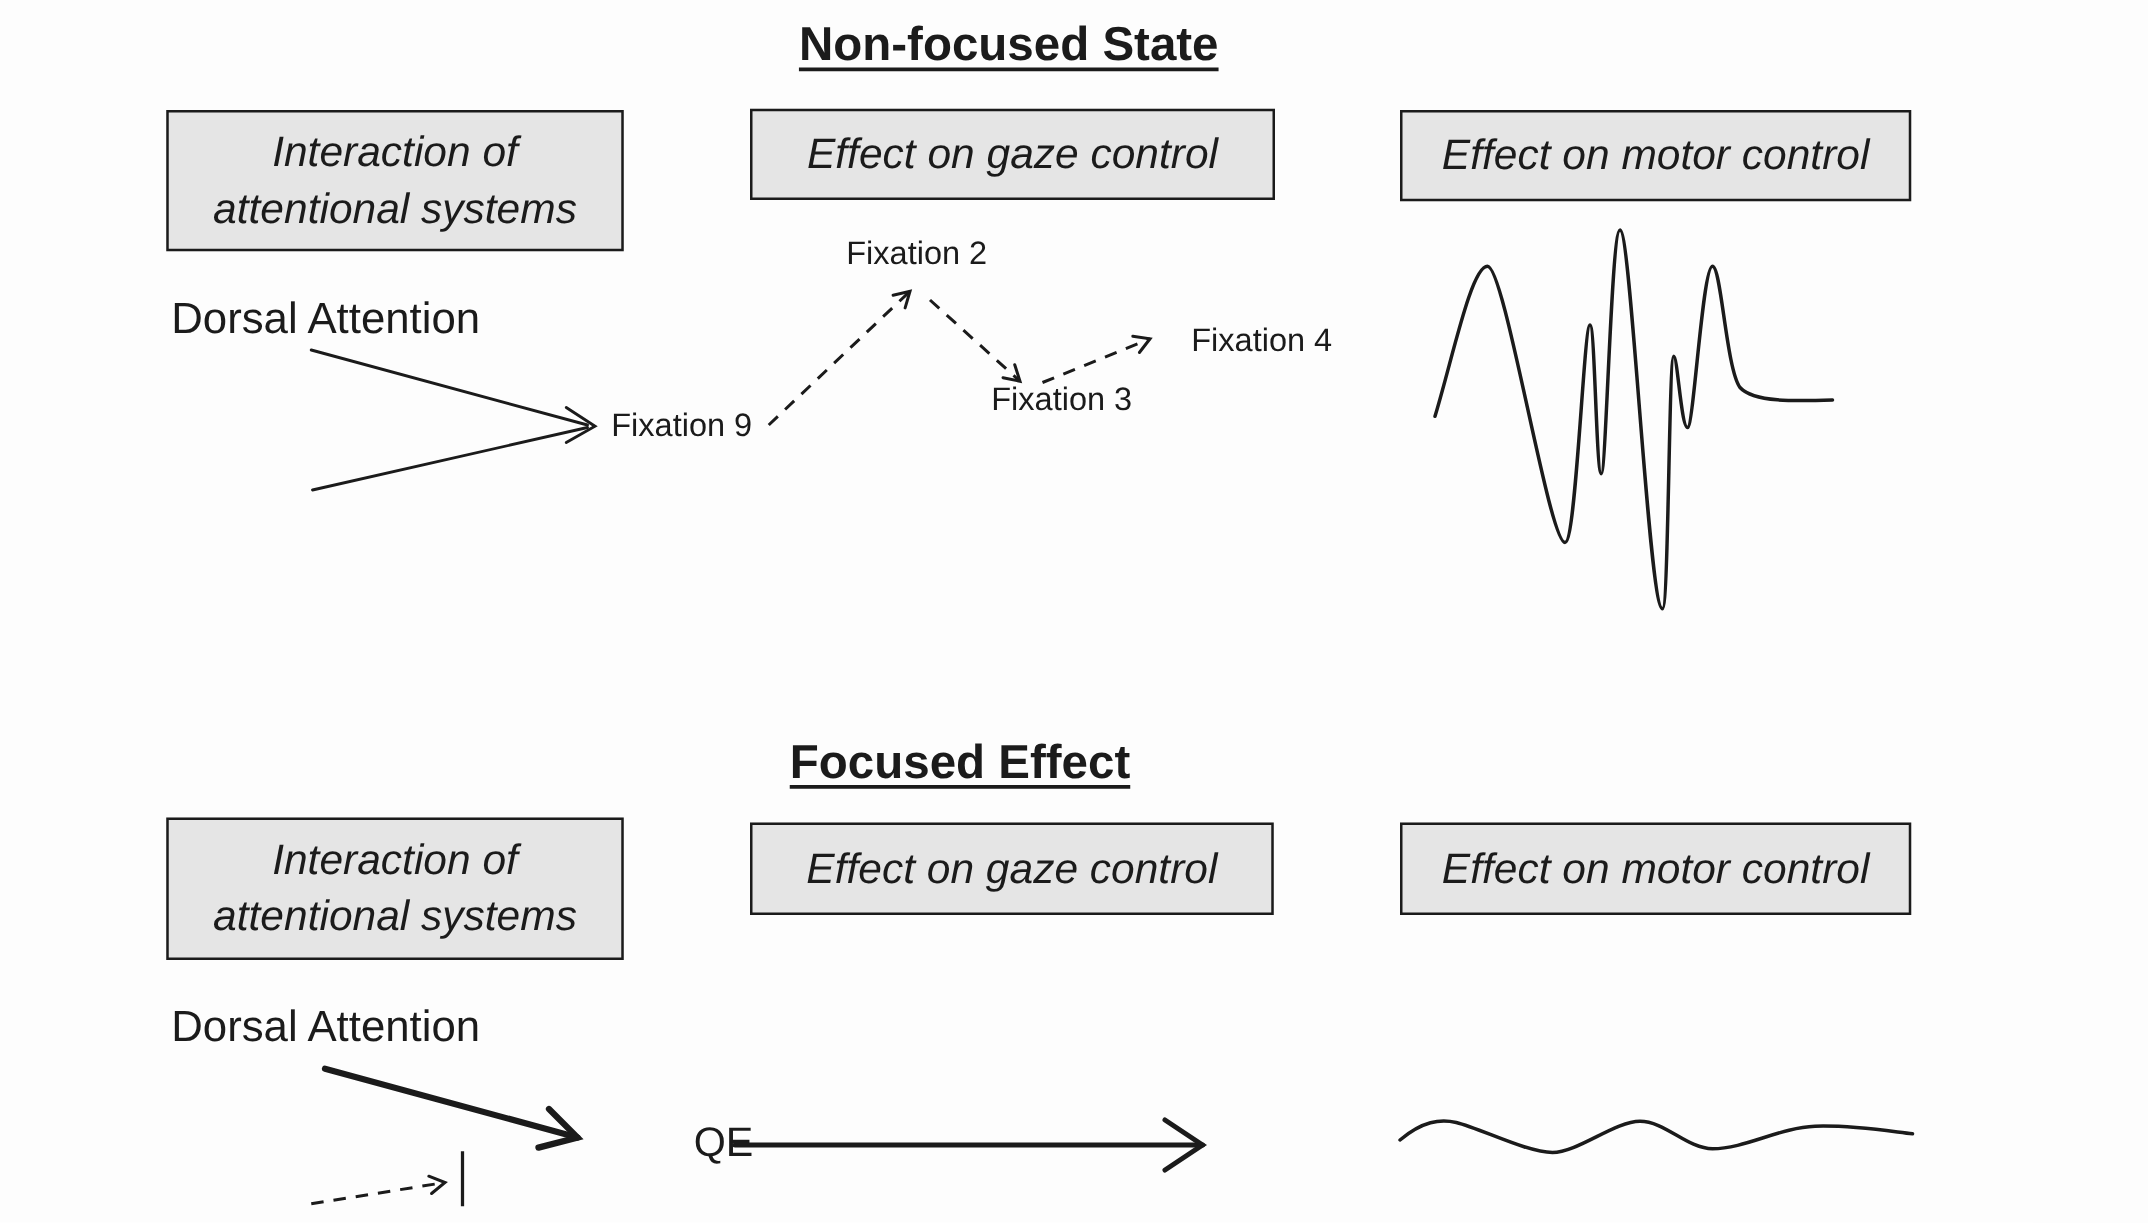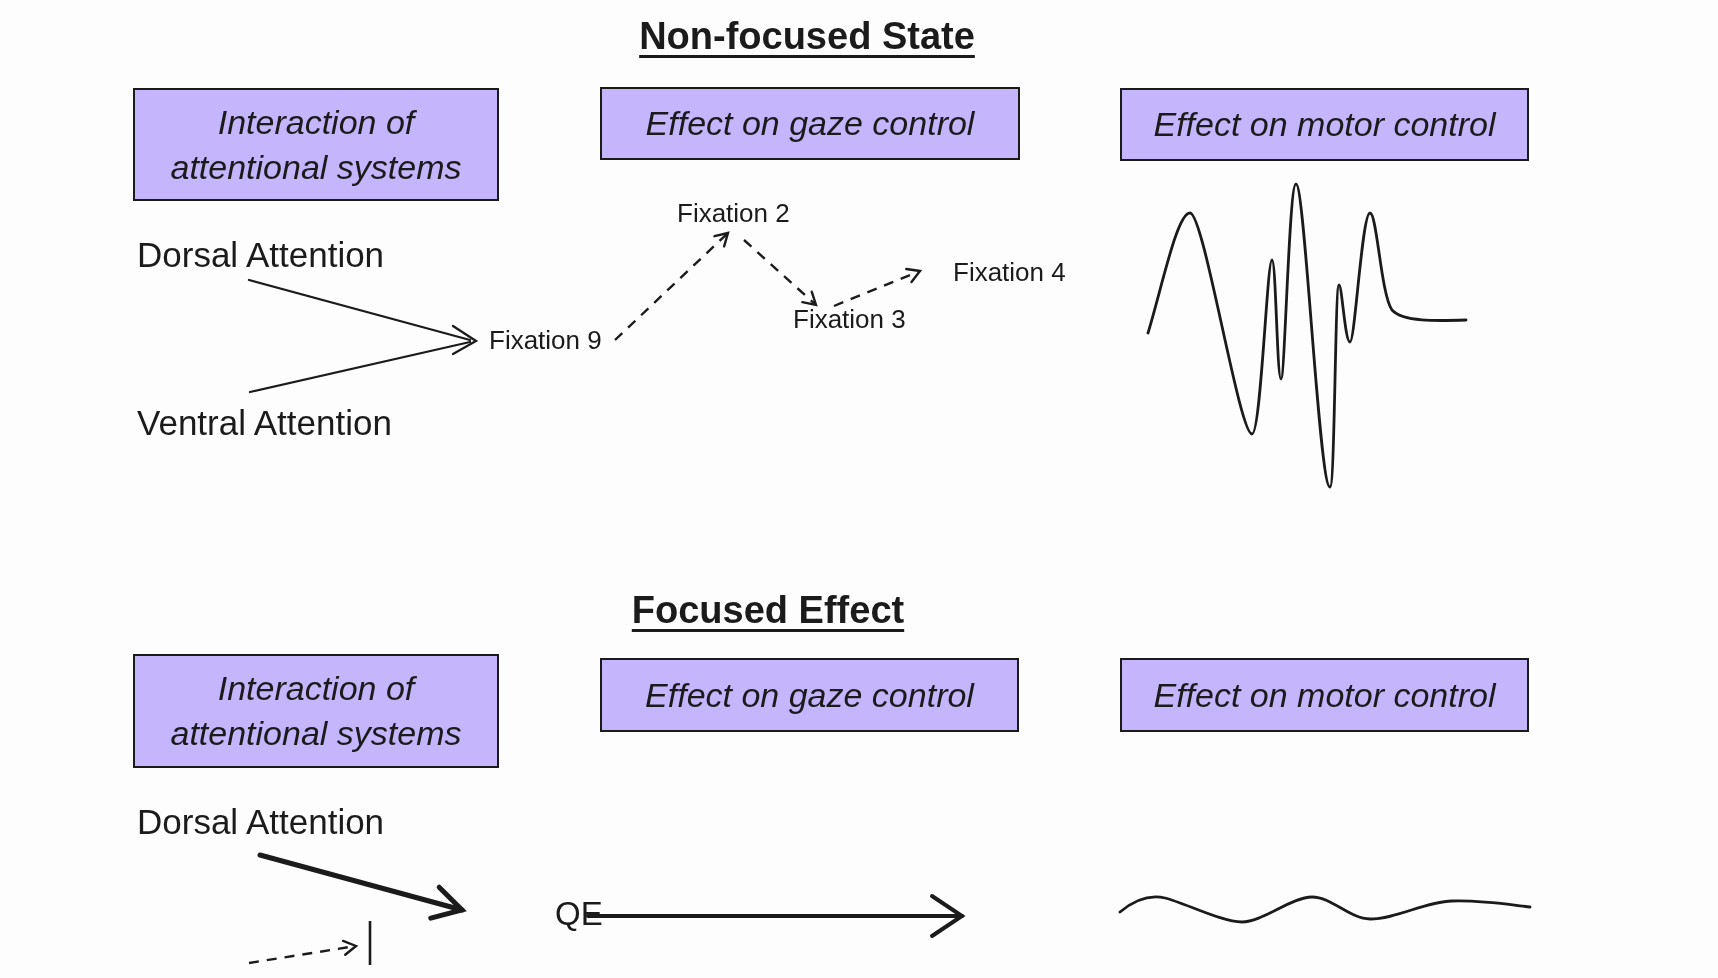--- a/index.html
+++ b/index.html
@@ -23,21 +23,21 @@
     text-align:center;
     text-decoration:underline;
     text-decoration-thickness:3px;
     text-underline-offset:6px;
     line-height:1.2;
     white-space:nowrap;
   }
   .label-box{
     position:absolute;
     border:2px solid #1b1b1b;
-    background:#c4b5fd;
+    background:#e5e5e5;
     display:flex;align-items:center;justify-content:center;
     flex-direction:column;
     font-style:italic;
     font-size:34px;
     line-height:1.32;
     text-align:center;
   }
   .attn-label{
     position:absolute;
     font-size:35px;
@@ -129,24 +129,23 @@
   <div class="label-box" style="left:600px;top:87px;width:416px;height:69px;">
     <span>Effect on gaze control</span>
   </div>
 
   <div class="label-box" style="left:1120px;top:88px;width:405px;height:69px;">
     <span>Effect on motor control</span>
   </div>
 
   <div class="attn-label" style="left:137px;top:234px;">Dorsal Attention</div>
 
-  <div class="attn-label" style="left:137px;top:402px;">Ventral Attention</div>
 
   <div class="fix-label" style="left:489px;top:325px;">Fixation 9</div>
-  <div class="fix-label" style="left:677px;top:187px;margin-top:11px;">Fixation 2</div>
+  <div class="fix-label" style="left:677px;top:187px;">Fixation 2</div>
   <div class="fix-label" style="left:765px;top:304px;margin-left:28px;">Fixation 3</div>
   <div class="fix-label" style="left:953px;top:257px;text-align:right;">Fixation 4</div>
 
   <div class="section-title" style="left:568px;top:588px;width:400px;">Focused Effect</div>
 
   <div class="label-box" style="left:133px;top:654px;width:362px;height:110px;">
     <span>Interaction of</span>
     <span>attentional systems</span>
   </div>
 

